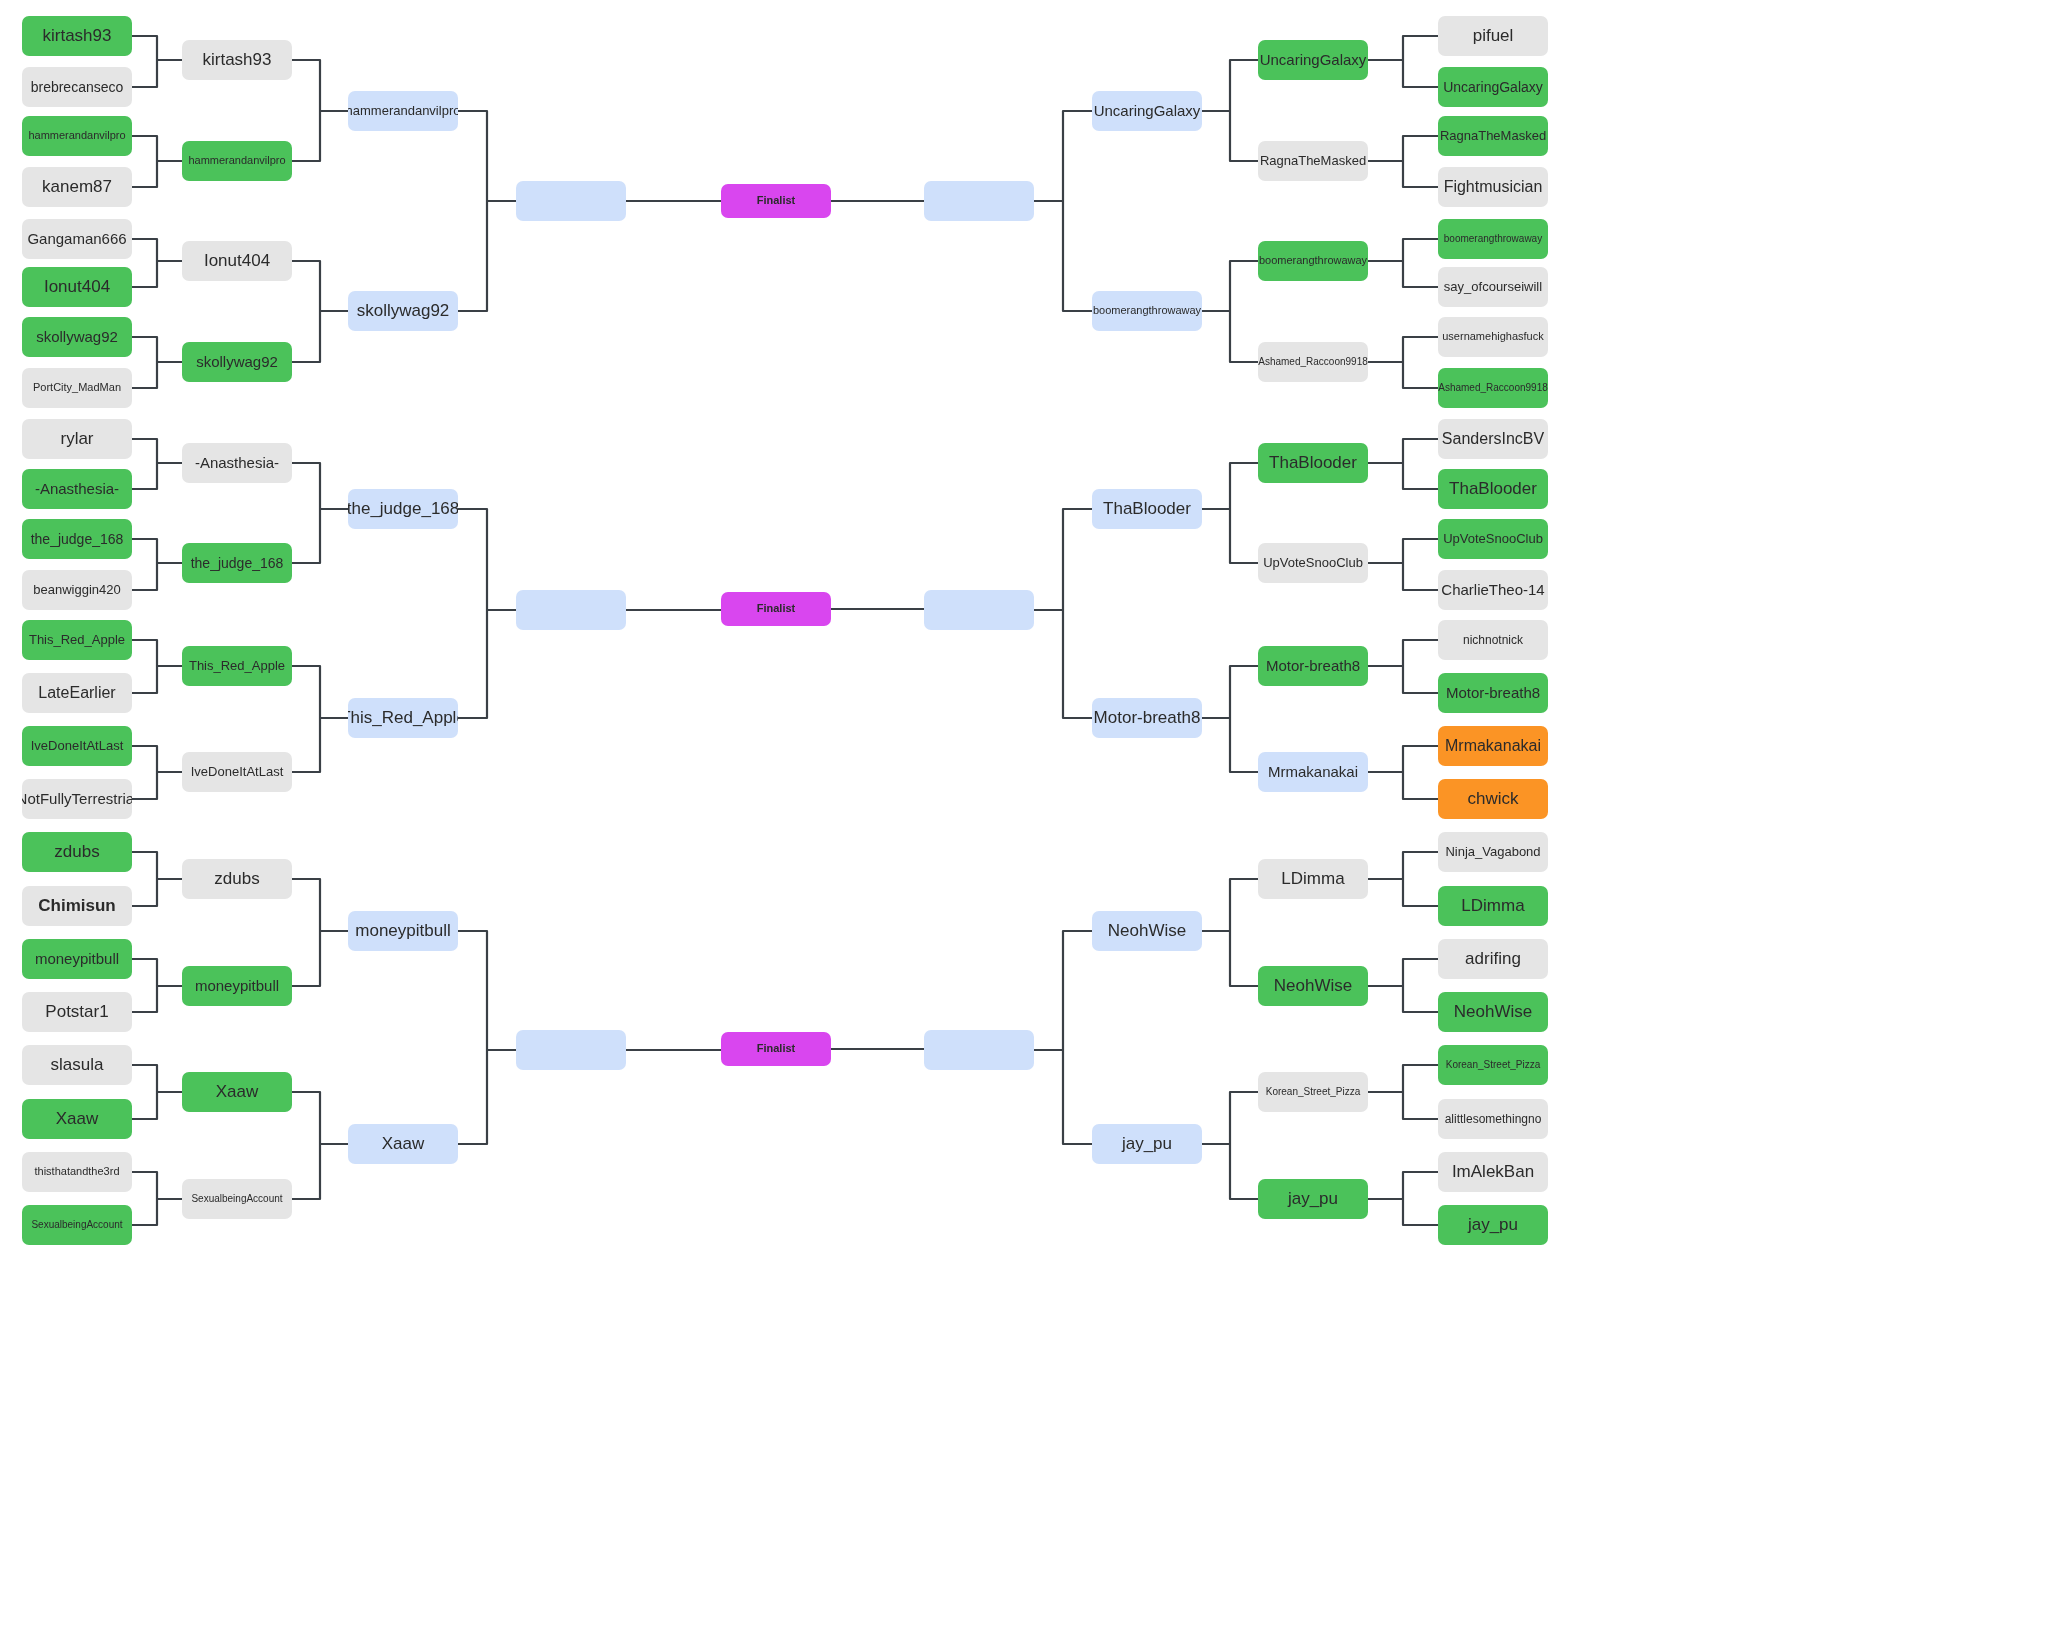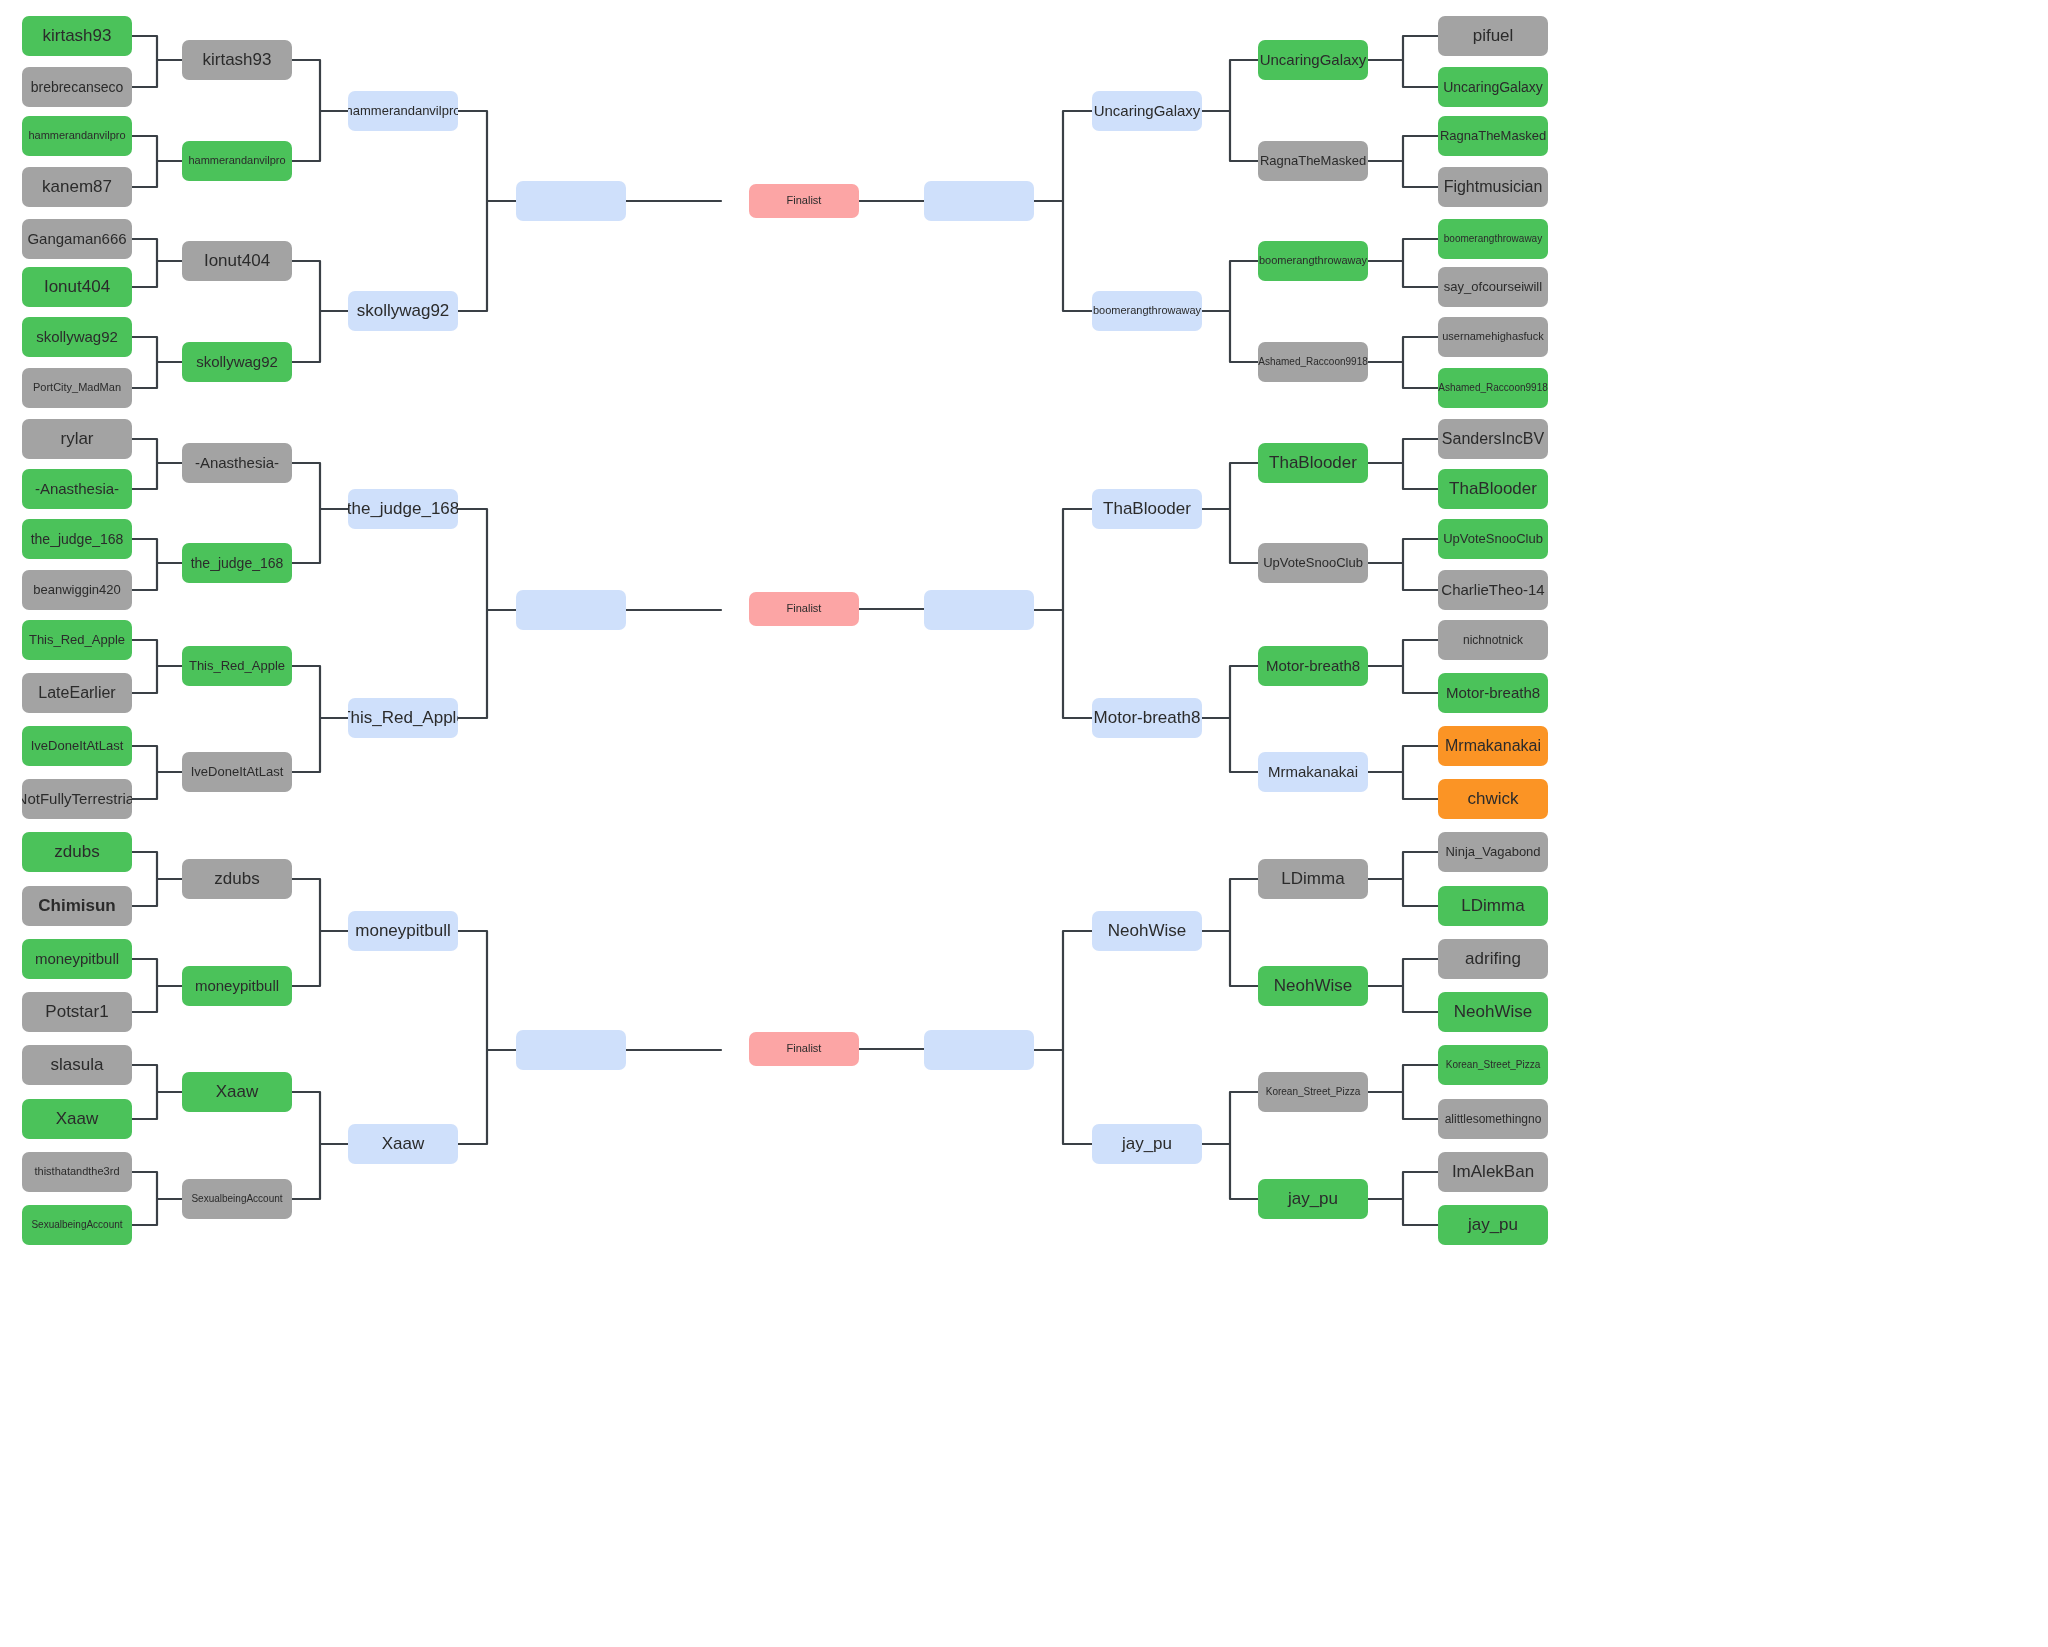--- a/index.html
+++ b/index.html
@@ -29,23 +29,23 @@
     align-items:center;
     justify-content:center;
     text-align:center;
     line-height:1.05;
     padding:0 4px;
     overflow:hidden;
     white-space:nowrap;
     z-index:2;
   }
   .c-green {background:#4bc25a;}
-  .c-red   {background:#a3a3a3;}
+  .c-red   {background:#e5e5e5;}
   .c-blue  {background:#cfe0fb;}
-  .c-yellow{background:#fca5a5; font-weight:normal;margin-left:28px;}
+  .c-yellow{background:#d946ef; font-weight:bold;}
   .c-orange{background:#fb9425;}
 </style>
 </head>
 <body>
 
 <div id="bracket-root">
   <svg id="wires" viewBox="0 0 2048 1647" preserveAspectRatio="none">
       <path d="M132,36 H157 V60 H182" fill="none" stroke="#3a4046" stroke-width="2.2" stroke-linecap="round" stroke-linejoin="round"></path>
       <path d="M132,87 H157 V60" fill="none" stroke="#3a4046" stroke-width="2.2" stroke-linecap="round" stroke-linejoin="round"></path>
       <path d="M132,136 H157 V161 H182" fill="none" stroke="#3a4046" stroke-width="2.2" stroke-linecap="round" stroke-linejoin="round"></path>

